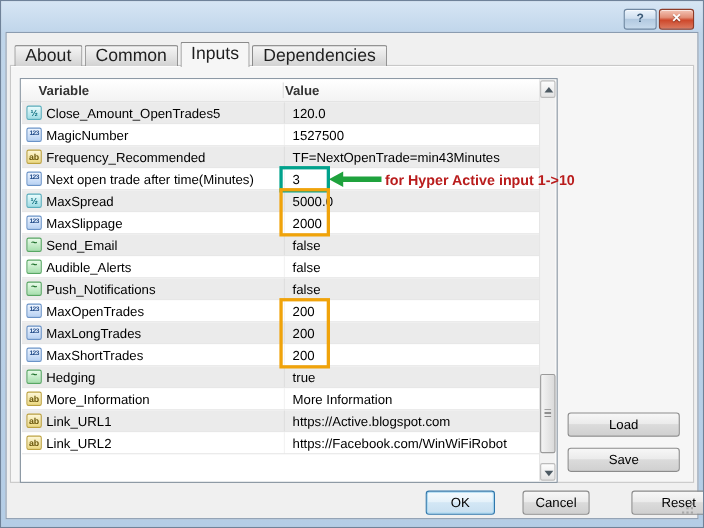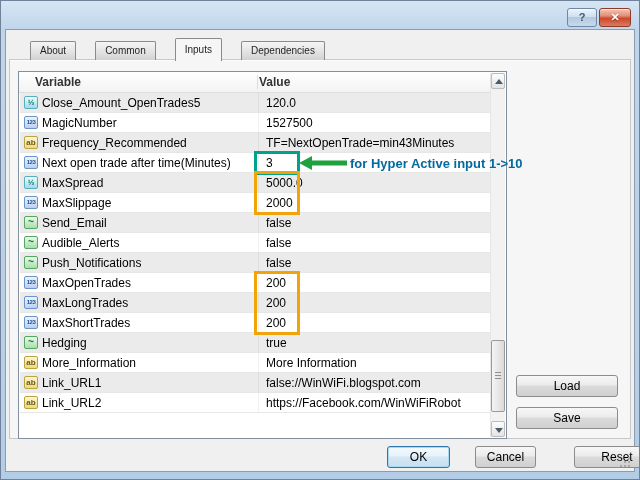--- a/index.html
+++ b/index.html
@@ -6,21 +6,21 @@
   body { margin:0; background:#fff; font-family:"Liberation Sans", sans-serif; }
   .window{position:relative;width:640px;height:480px;background:linear-gradient(180deg,#d6e5f4,#bfd5ea 30px,#b4cde6);border:1px solid #6f8299;overflow:hidden;}
   .titlebar{position:absolute;top:0;left:0;right:0;height:28px;}
   .title{position:absolute;left:11px;top:7px;font-size:13px;color:#1a1a1a;text-shadow:0 0 4px #fff,0 0 3px #fff;white-space:nowrap;}
   .winbtn{position:absolute;top:7px;height:19px;border-radius:3px;border:1px solid #6f87a1;text-align:center;font-size:11px;font-weight:bold;line-height:16px;cursor:default;box-shadow:inset 0 1px 0 rgba(255,255,255,.6);}
   .helpbtn{right:42px;width:30px;background:linear-gradient(#ecf4fc,#cfdfef 45%,#b2c9e0 50%,#c7daec);color:#3b5a77;}
   .closebtn{right:8px;width:32px;background:linear-gradient(#f4c5b6,#e28f77 40%,#ce482b 55%,#db7a61);border-color:#8d3b28;color:#fff;text-shadow:0 1px 1px rgba(0,0,0,.4);}
   .content{position:absolute;left:4px;right:4px;top:28px;bottom:7px;background:#f0f0f0;border:1px solid #8b9cb0;}
   
   .tabbar{position:absolute;left:7px;top:7px;height:23px;display:flex;align-items:flex-end;z-index:4;}
-  .tab{height:19px;line-height:18px;padding:0 9px;font-size:10px;color:#1e1e1e;background:linear-gradient(#f5f5f5,#e3e3e3 55%,#d2d2d2);border:1px solid #8a8a8a;border-bottom:none;border-radius:2px 2px 0 0;margin-right:2px;cursor:default;margin-left:17px;}
+  .tab{height:19px;line-height:18px;padding:0 9px;font-size:16px;color:#1e1e1e;background:linear-gradient(#f5f5f5,#e3e3e3 55%,#d2d2d2);border:1px solid #8a8a8a;border-bottom:none;border-radius:2px 2px 0 0;margin-right:2px;cursor:default;}
   .tab.active{height:23px;line-height:21px;background:#f6f6f6;margin-bottom:-1px;border-color:#8a8a8a;z-index:5;}
   .tabpage{position:absolute;left:3px;right:3px;top:29px;height:380px;background:#f6f6f6;border:1px solid #c8c8c8;box-shadow:inset 0 1px 0 #fdfdfd;}
   
   .table{position:absolute;left:8px;top:11px;width:489px;height:368px;background:#fff;border:1px solid #828f9c;}
   .thead{position:absolute;top:0;left:0;right:16px;height:21px;background:linear-gradient(#ffffff,#f3f3f3);border-bottom:1px solid #dedede;font-weight:bold;}
   .th{position:absolute;top:3px;font-size:12px;color:#333;}
   .th.c1{left:16px;} .th.c2{left:240px;}
   .thead::after{content:"";position:absolute;left:238px;top:3px;bottom:3px;width:1px;background:#dcdcdc;}
   .tbody{position:absolute;top:21px;left:1px;width:471px;}
   .trow{position:relative;height:20px;border-bottom:1px solid #e7e7e7;font-size:12px;color:#000;}
@@ -150,39 +150,39 @@
               <span class="tval">true</span>
             </div>
             <div class="trow odd">
               <span class="ticon t-string">ab</span>
               <span class="tname">More_Information</span>
               <span class="tval">More Information</span>
             </div>
             <div class="trow even">
               <span class="ticon t-string">ab</span>
               <span class="tname">Link_URL1</span>
-              <span class="tval">false://WinWiFi.blogspot.com</span>
+              <span class="tval">https://Active.blogspot.com</span>
             </div>
             <div class="trow odd">
               <span class="ticon t-string">ab</span>
               <span class="tname">Link_URL2</span>
               <span class="tval">https://Facebook.com/WinWiFiRobot</span>
             </div>
           </div>
 
         <div class="hl-layer">
             <div class="hl" style="border-color: rgb(0, 162, 140); top: 58px; height: 24px;"></div>
             <div class="hl" style="border-color: rgb(240, 163, 10); top: 78px; height: 44px;"></div>
             <div class="hl" style="border-color: rgb(240, 163, 10); top: 178px; height: 64px;"></div>
           </div>
 
         <svg class="ann-arrow" width="48" height="16" viewBox="0 0 48 16">
           <polygon points="0,8 13,1 13,5.5 48,5.5 48,10.5 13,10.5 13,15" fill="#1fa23d"></polygon>
         </svg>
-        <span class="ann-text" style="color: #0369a1;">for Hyper Active input 1-&gt;10</span>
+        <span class="ann-text" style="color: #b91c1c;">for Hyper Active input 1-&gt;10</span>
 
         <div class="vscroll">
           <div class="sbtn up">
               <span class="tri upt"></span>
             </div>
           <div class="sthumb"></div>
           <div class="sbtn down">
               <span class="tri dnt"></span>
             </div>
         </div>

